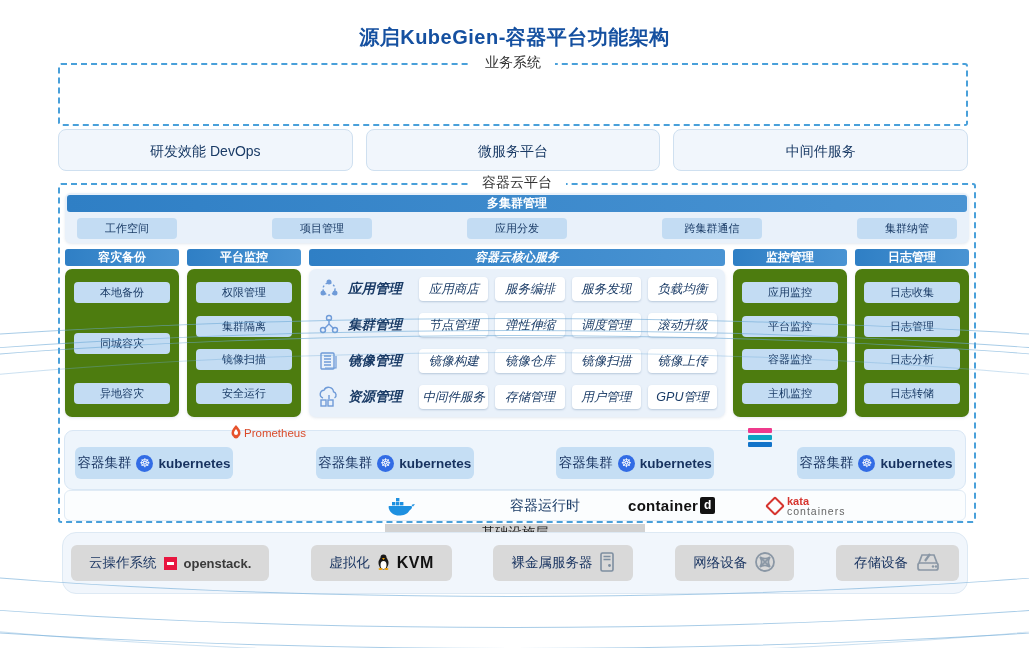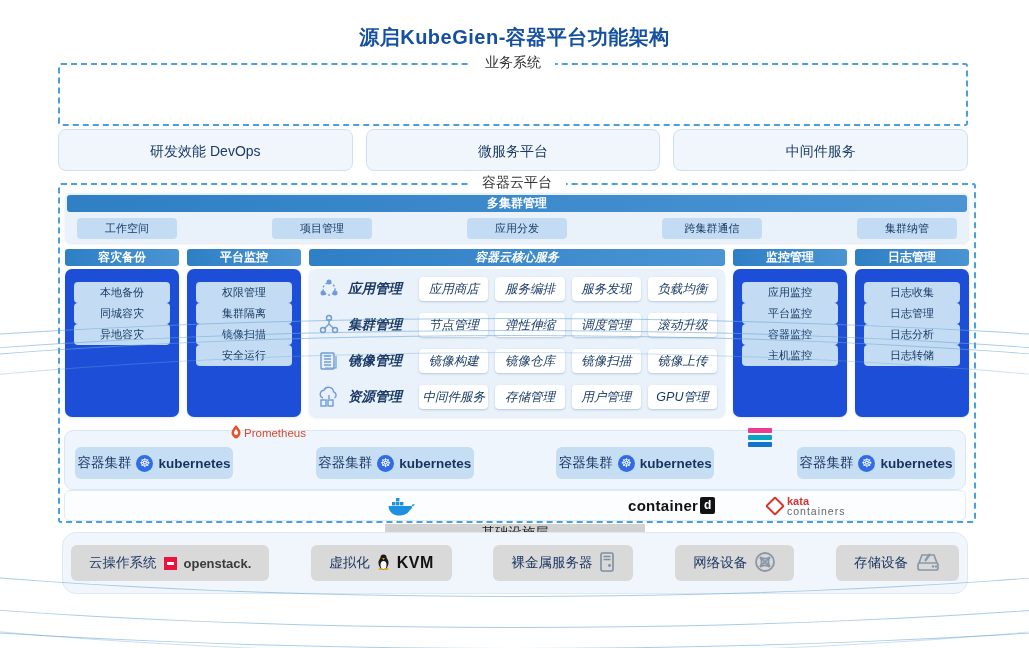--- a/index.html
+++ b/index.html
@@ -33,22 +33,22 @@
   .chip2 { background:#c3dcf3; color:#1a3b66; font-size:11px; height:21px; line-height:21px;
           text-align:center; border-radius:4px; }
   .mc-chip { width:100px; }
 
   .cols { position:absolute; left:5px; top:64px; right:5px; height:168px; display:flex; gap:8px; }
   .col { display:flex; flex-direction:column; }
   .col-side { width:114px; }
   .col-core { flex:1;font-style:italic; }
   .col-head { height:17px; line-height:17px; background:linear-gradient(90deg,#2f7fc5,#4a94d3);
           border-radius:3px; color:#fff; font-weight:bold; font-size:12px; text-align:center; margin-bottom:3px; }
-  .col-panel { flex:1; background:#1d4ed8; border-radius:7px; display:flex; flex-direction:column;
-          justify-content:flex-start; padding:13px 9px; box-shadow:0 1px 3px rgba(60,100,150,.15); }
+  .col-panel { flex:1; background:#4d7c0f; border-radius:7px; display:flex; flex-direction:column;
+          justify-content:space-between; padding:13px 9px; box-shadow:0 1px 3px rgba(60,100,150,.15); }
   .core-panel { flex:1; background:#e9f1fa; border-radius:7px; padding:7px 8px; display:flex;
           flex-direction:column; justify-content:space-between; box-shadow:0 1px 3px rgba(60,100,150,.15); }
   .core-row { display:flex; align-items:center; gap:7px; height:26px; }
   .core-icon { width:24px; height:24px; flex:0 0 24px; }
   .core-label { font-size:13.5px; font-weight:bold; color:#1a3b66; width:64px; white-space:nowrap; }
   .core-chip { flex:1; height:24px; line-height:24px; background:#fff; border-radius:4px;
           font-size:12.5px; color:#1a3b66; text-align:center; box-shadow:0 1px 2px rgba(110,140,175,.4); }
 
   .k8s-panel { position:absolute; left:4px; right:8px; top:245px; height:60px; background:#eef5fc;
           border:1px solid #d9e7f5; border-radius:9px; display:flex; justify-content:space-between;
@@ -282,20 +282,21 @@
           <g fill="#1d90e0">
             <path d="M2 10 h22 a1 1 0 0 1 1 1 c0 1-.8 2.5-2.5 3.5 c-2 4-6.5 5-10.5 5 c-5 0-8.5-2.5-10-6.5 c-.5-1.5-.5-3 0-3 Z"></path>
             <rect x="5" y="6" width="3.4" height="3.4"></rect>
               <rect x="9" y="6" width="3.4" height="3.4"></rect>
               <rect x="13" y="6" width="3.4" height="3.4"></rect>
               <rect x="9" y="2" width="3.4" height="3.4"></rect>
             <path d="M24.5 9 c1.5-1 2.5-.8 3.5-.3 c-.8.3-1.5.8-2 2 Z"></path>
           </g>
         </svg>
       </div>
+      <div class="rt-item rt-label" style="left:405px;width:150px;justify-content:center">容器运行时</div>
       <div class="rt-item" style="left:563px">
         <span class="ctd">
             <span>container</span>
             <span class="ctd-d">d</span>
           </span>
       </div>
       <div class="rt-item" style="left:703px">
         <span class="kata">
           <span class="kata-diamond"></span>
           <span class="kata-text">

